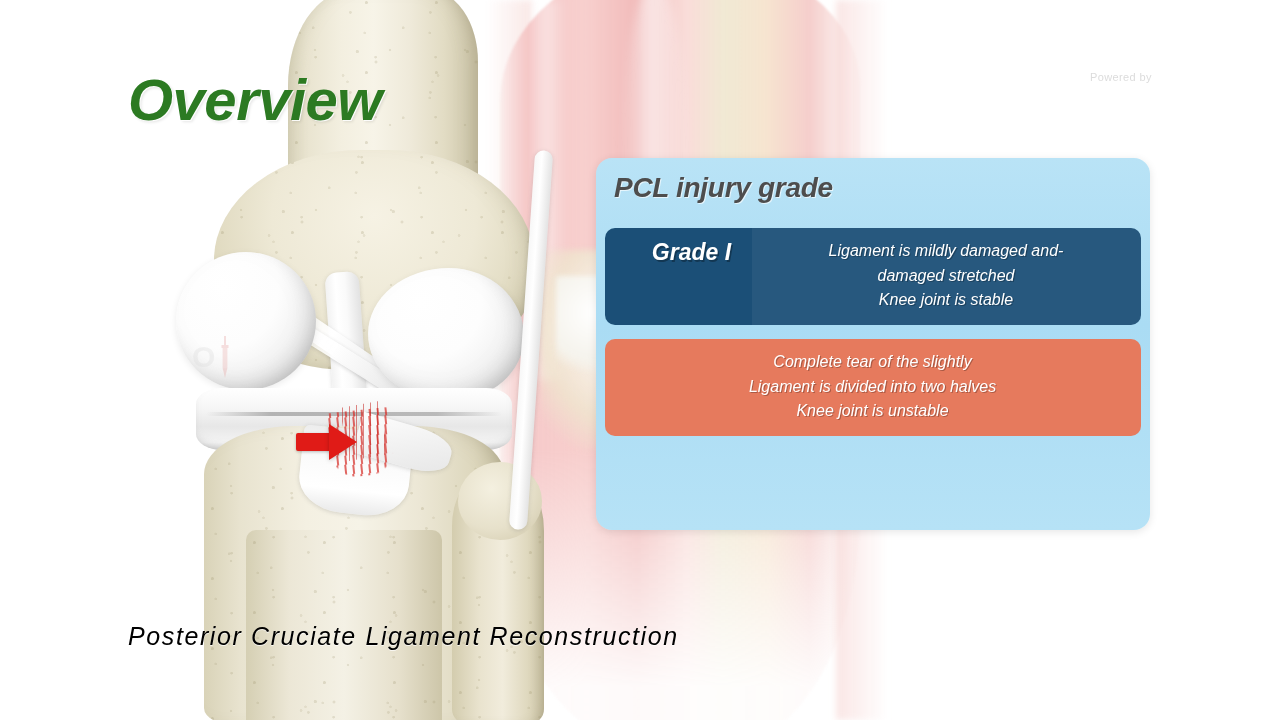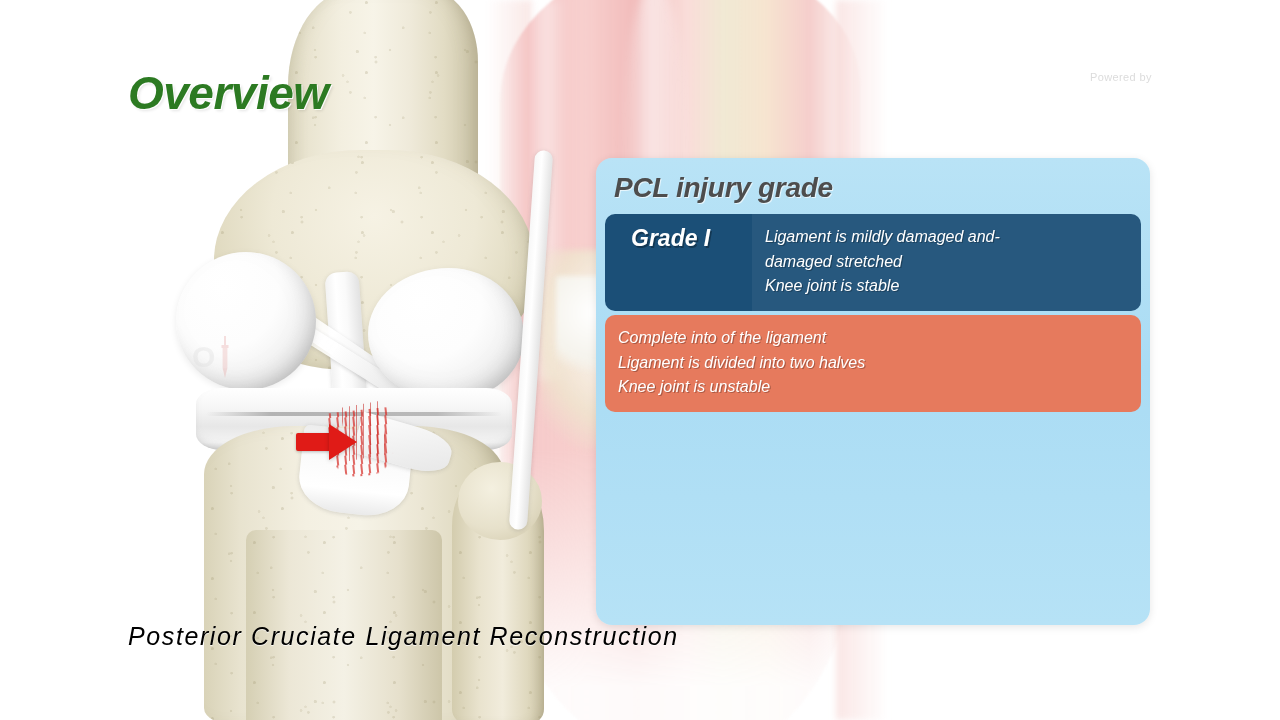--- a/index.html
+++ b/index.html
@@ -232,21 +232,21 @@
   .wm-text {
     font-family:"Liberation Sans",sans-serif; font-size:30px; font-weight:700;
     color:#d8d8d8; letter-spacing:2px; line-height:50px;
   }
   .wm-syringe { position:absolute; left:26px; top:4px; }
 
   
   .page-title {
     position:absolute; left:128px; top:66px;
     font-family:"Liberation Sans","DejaVu Sans",sans-serif;
-    font-size:46px; font-weight:bold; font-style:italic;
+    font-size:58px; font-weight:bold; font-style:italic;
     color:#2c7a22; letter-spacing:-0.5px;
     text-shadow:1px 1px 0 rgba(255,255,255,.9), 2px 2px 3px rgba(0,0,0,.10);
   }
 
   .brand { position:absolute; right:128px; top:72px; text-align:right; }
   .brand-powered {
     font-size:11px; color:#dcdcdc; letter-spacing:.4px; line-height:1;
     margin-bottom:8px; font-weight:400;
   }
   .brand-name {
@@ -259,35 +259,36 @@
   .caption {
     position:absolute; left:128px; top:622px;
     font-size:25px; font-style:italic; color:#000000;
     letter-spacing:1.6px; font-weight:400;
     text-shadow:0 1px 0 rgba(255,255,255,.7);
     white-space:nowrap;
   }
 
   
   .grade-card {
-    position:absolute; left:596px; top:158px; width:554px; height:467px;
+    position:absolute; left:596px; top:158px; width:554px; height:372px;
     background:linear-gradient(to bottom, #b9e3f6 0%, #aadcf4 45%, #b6e2f6 100%);
     border-radius:16px;
     box-shadow:0 2px 8px rgba(0,0,0,.10);
+    text-align:center;
   }
   .card-title {
     position:absolute; left:18px; top:14px;
     font-size:28px; font-weight:bold; font-style:italic;
     color:#4d4d4d; letter-spacing:-0.3px;
     text-shadow:1px 1px 0 rgba(255,255,255,.65);
   }
   .rows { position:absolute; left:9px; top:56px; width:536px; }
   .grade-row {
     position:relative; display:flex; align-items:flex-start;
-    border-radius:10px; overflow:hidden; margin-bottom:4px;
+    border-radius:10px; overflow:hidden; margin-bottom:4px;margin-top:14px;
   }
   .grade-row:last-child { margin-bottom:0; }
   .grade-row .gr-label {
     flex:0 0 147px; padding:11px 0 11px 26px;
     font-size:23px; font-weight:bold; font-style:italic; color:#ffffff;
     text-shadow:1.5px 1.5px 0 rgba(0,0,0,.30);
     letter-spacing:0px;
   }
   .grade-row .gr-desc {
     flex:1; padding:11px 14px 12px 13px;
@@ -381,21 +382,21 @@
         <div class="gr-desc">
           <div>Ligament is mildly damaged and-</div>
           <div>damaged stretched</div>
           <div>Knee joint is stable</div>
         </div>
       </div>
 
 
       <div class="grade-row row-3">
         <div class="gr-desc">
-          <div>Complete into of the ligament</div>
+          <div>Complete tear of the slightly</div>
           <div>Ligament is divided into two halves</div>
           <div>Knee joint is unstable</div>
         </div>
       </div>
 
     </div>
   </div>
 
   <div class="caption">Posterior Cruciate Ligament Reconstruction</div>
 

